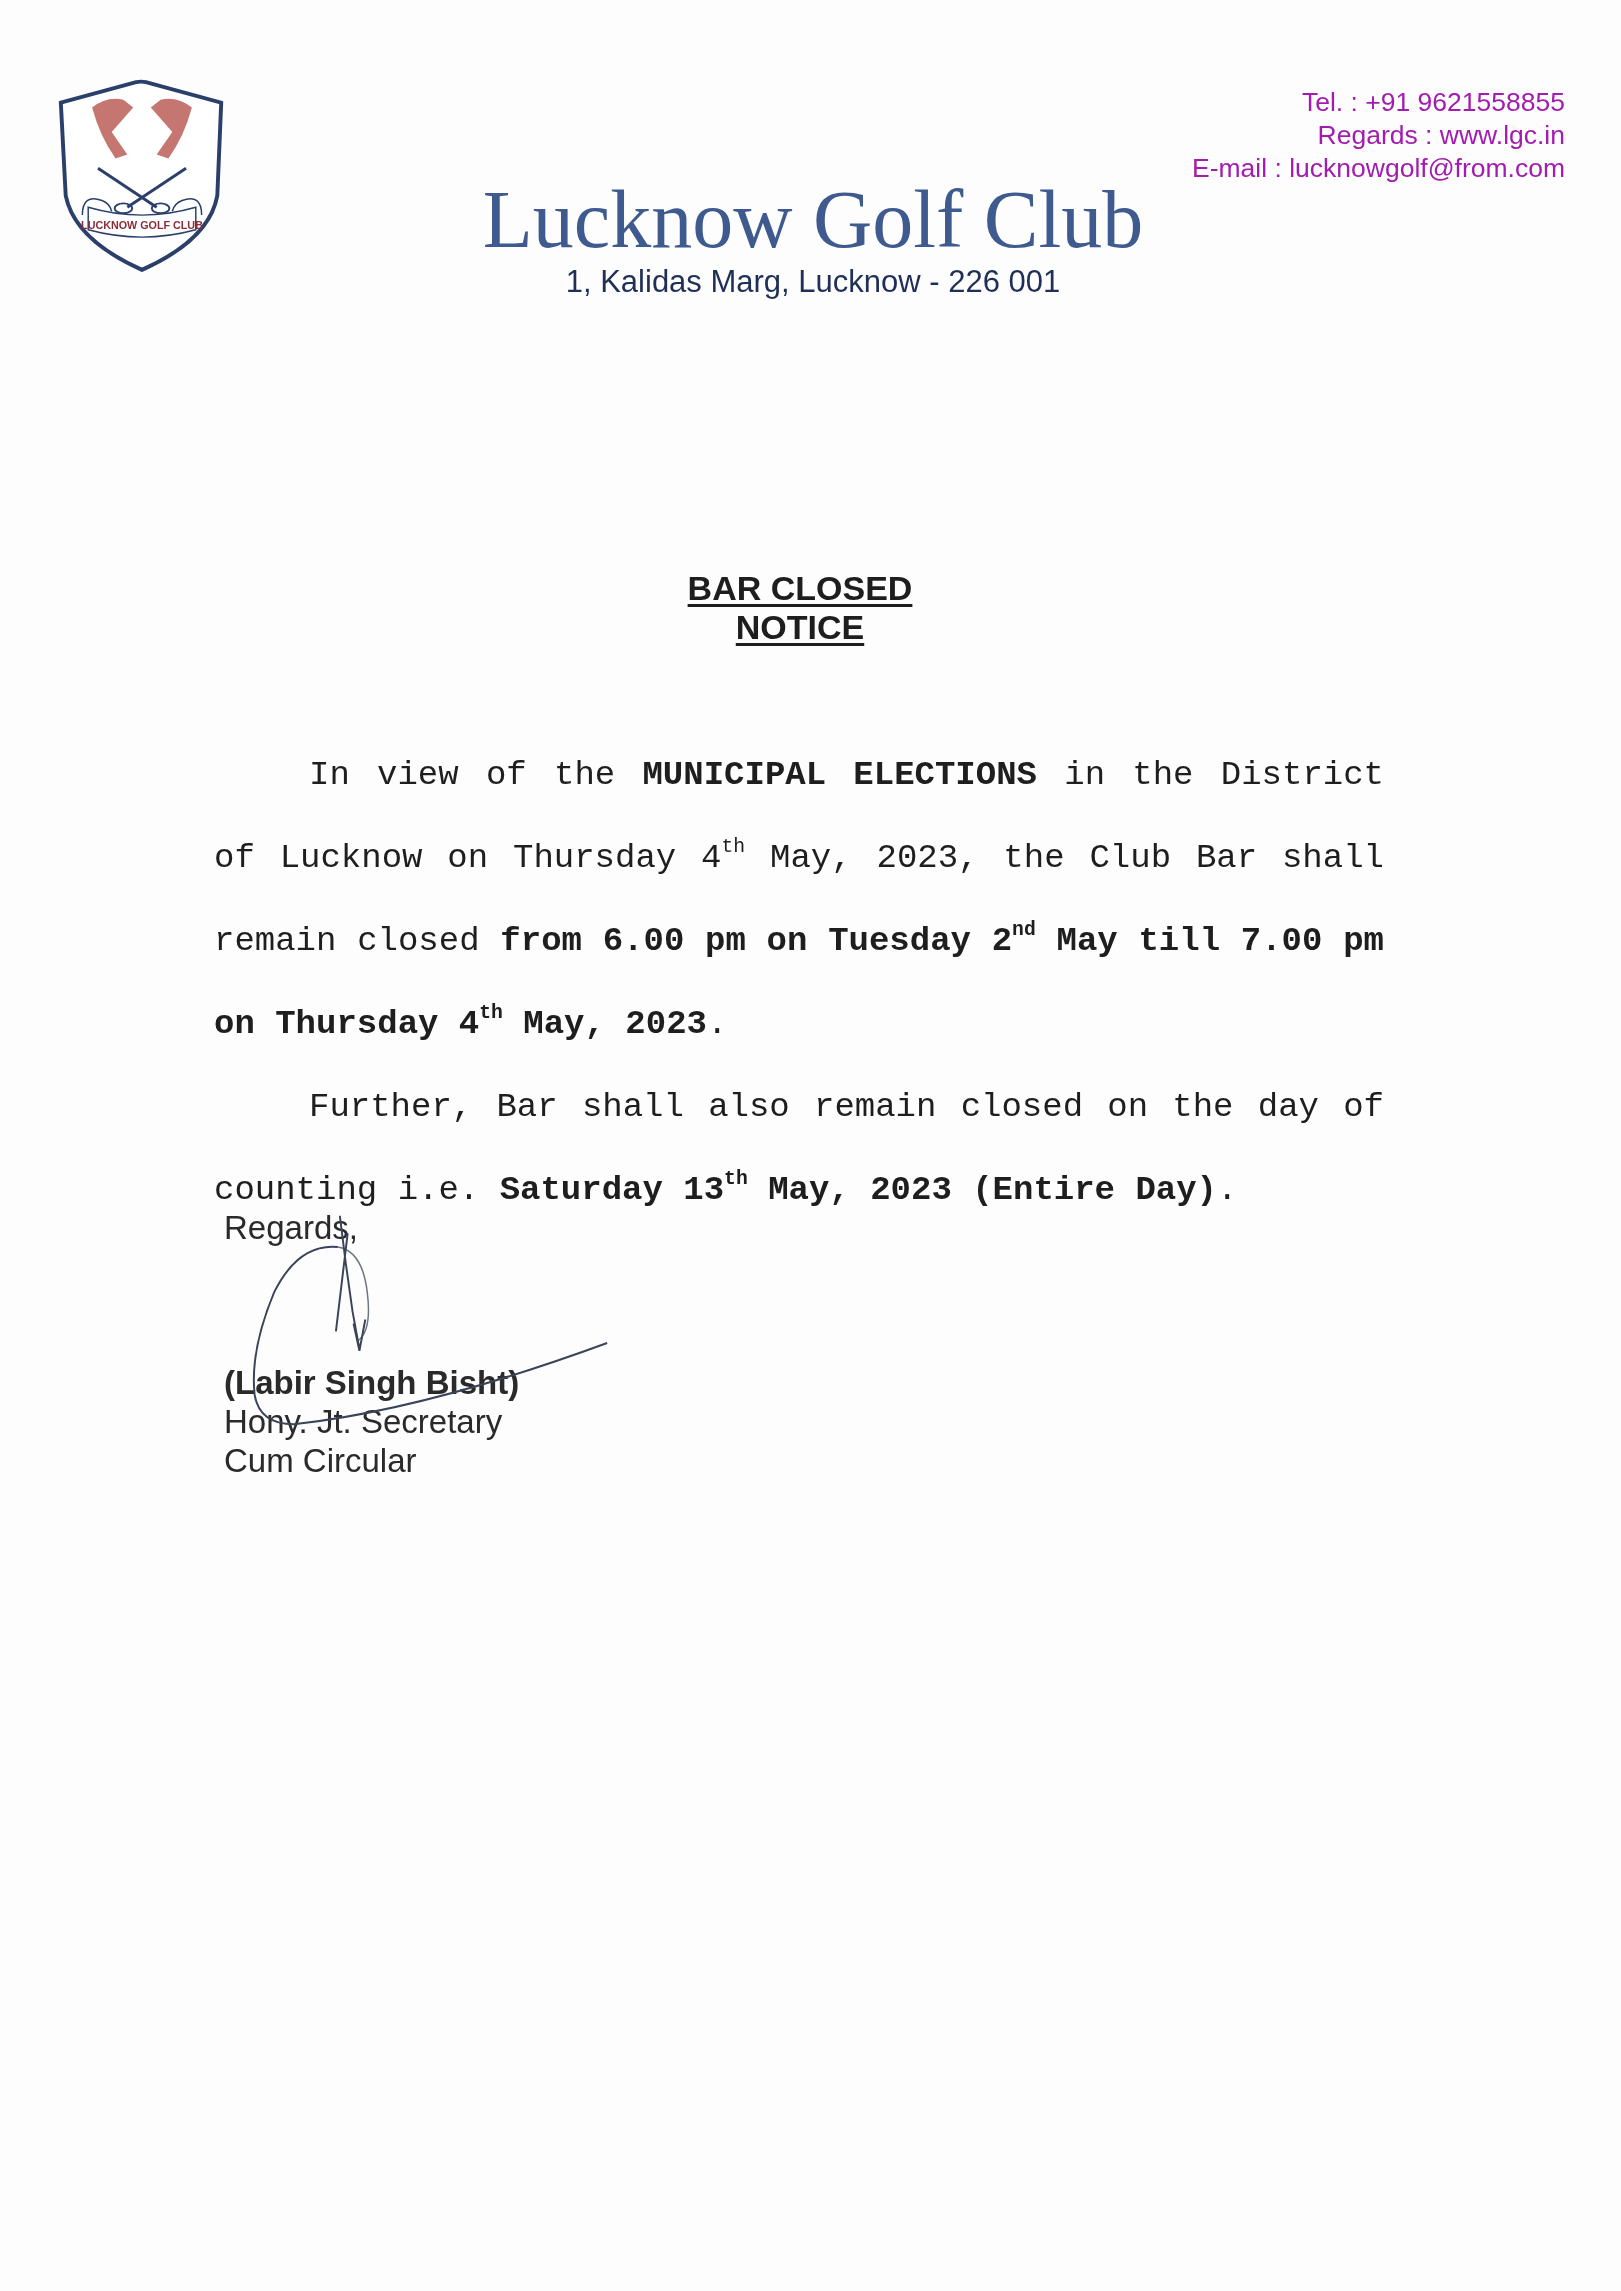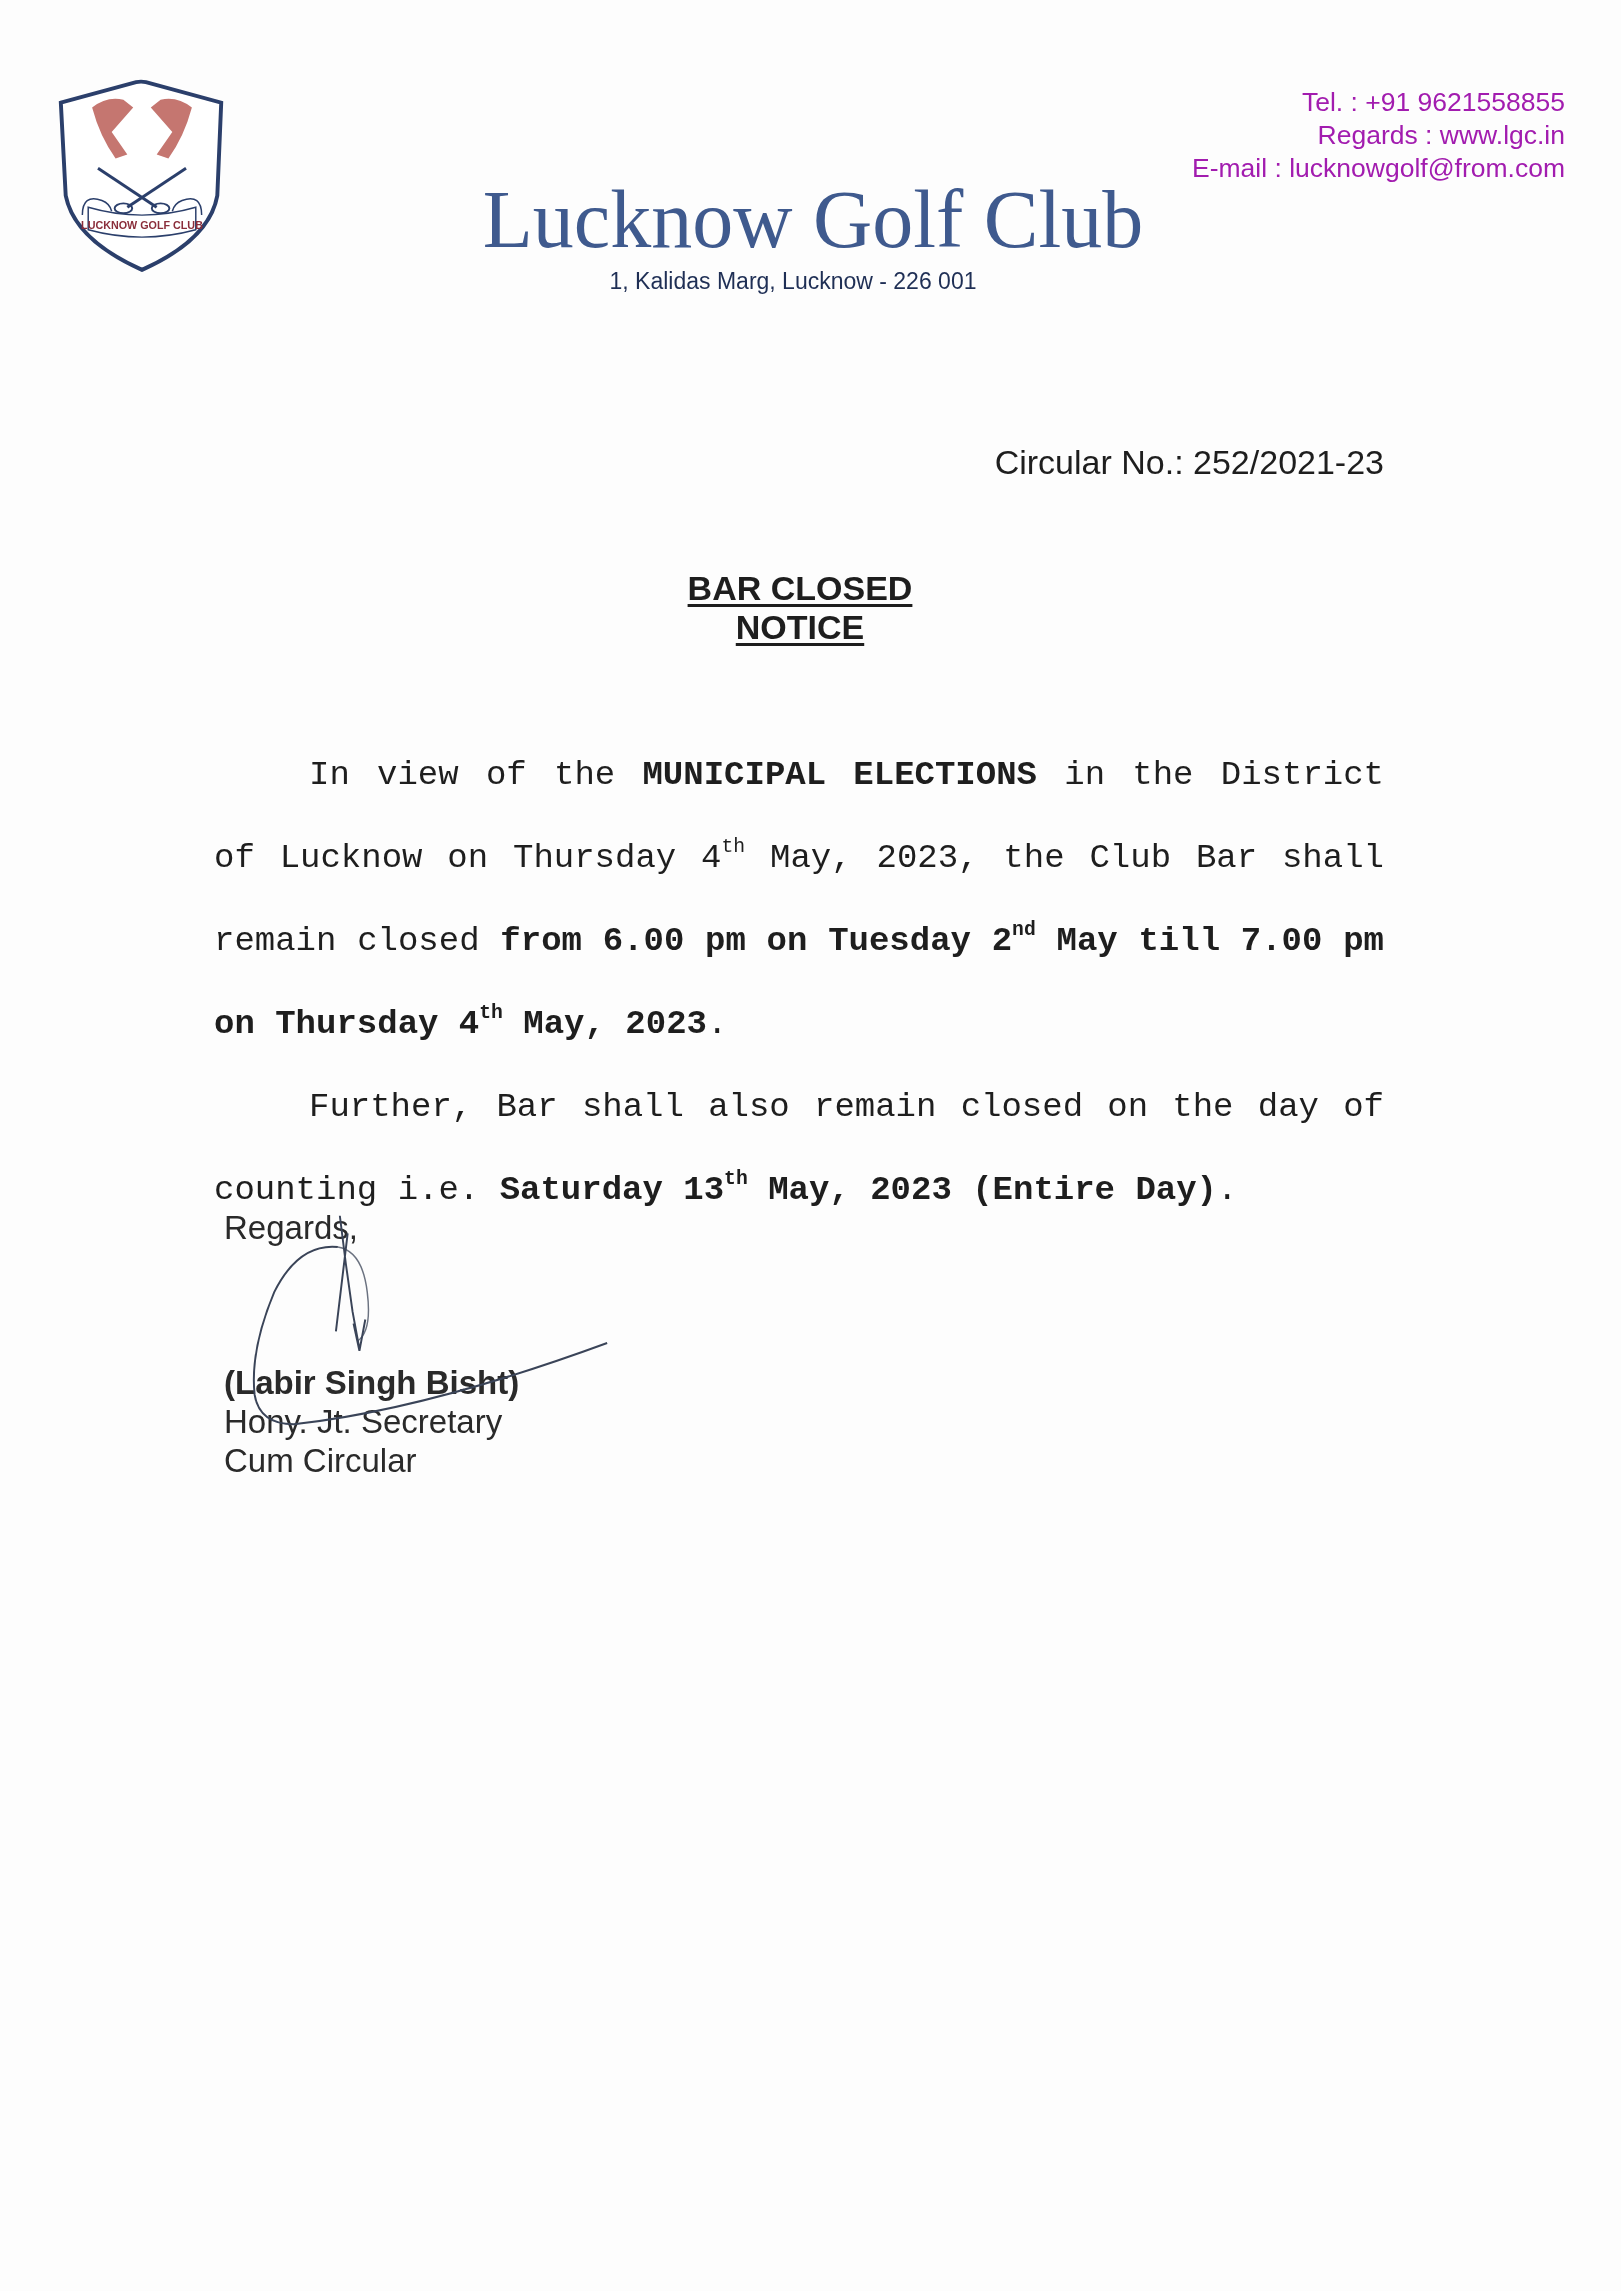--- a/index.html
+++ b/index.html
@@ -11,22 +11,22 @@
       color: #1e1e1e;
     }
     .abs { position: absolute; }
     #logo { left: 53px; top: 78px; width: 178px; height: 196px; }
     #club-name {
       left: 372px; top: 173px; width: 882px; text-align: center;
       font-family: "Liberation Serif", serif; font-size: 82px; line-height: 94px;
       color: #3f5a8e; white-space: nowrap;
     }
     #club-address {
-      left: 352px; top: 262px; width: 882px; text-align: center;
-      font-size: 23px; line-height: 39px; color: #1f2f55; white-space: nowrap;
+      left: 372px; top: 262px; width: 882px; text-align: center;
+      font-size: 31px; line-height: 39px; color: #1f2f55; white-space: nowrap;
     }
     #contact {
       right: 56px; top: 86px; text-align: right;
       font-size: 26.5px; line-height: 33px; color: #a21caf;
     }
     #contact div { white-space: nowrap; }
     #meta {
       right: 237px; top: 443px; text-align: right;
       font-size: 34px; line-height: 39px; white-space: nowrap;
     }
@@ -77,21 +77,20 @@
 <div id="club-name" class="abs">Lucknow Golf Club</div>
 <div id="club-address" class="abs">1, Kalidas Marg, Lucknow - 226 001</div>
 
 <div id="contact" class="abs">
   <div>Tel. : +91 9621558855</div>
   <div>Regards : www.lgc.in</div>
   <div>E-mail : lucknowgolf@from.com</div>
 </div>
 
 <div id="meta" class="abs">
-  <div>Circular No.: 252/2021-23</div>
 </div>
 
 <div id="notice" class="abs">
   <div><span>BAR CLOSED</span></div>
   <div><span>NOTICE</span></div>
 </div>
 
 <div id="body" class="abs">
   <p class="indent"><span>In view of the </span><b>MUNICIPAL ELECTIONS</b><span> in the District of Lucknow on Thursday 4</span><sup>th</sup><span> May, 2023, the Club Bar shall remain closed </span><b>from 6.00 pm on Tuesday 2</b><b><sup>nd</sup></b><b> May till 7.00 pm on Thursday 4</b><b><sup>th</sup></b><b> May, 2023</b><span>.</span></p>
   <p class="indent"><span>Further, Bar shall also remain closed on the day of counting i.e. </span><b>Saturday 13</b><b><sup>th</sup></b><b> May, 2023 (Entire Day)</b><span>.</span></p>

